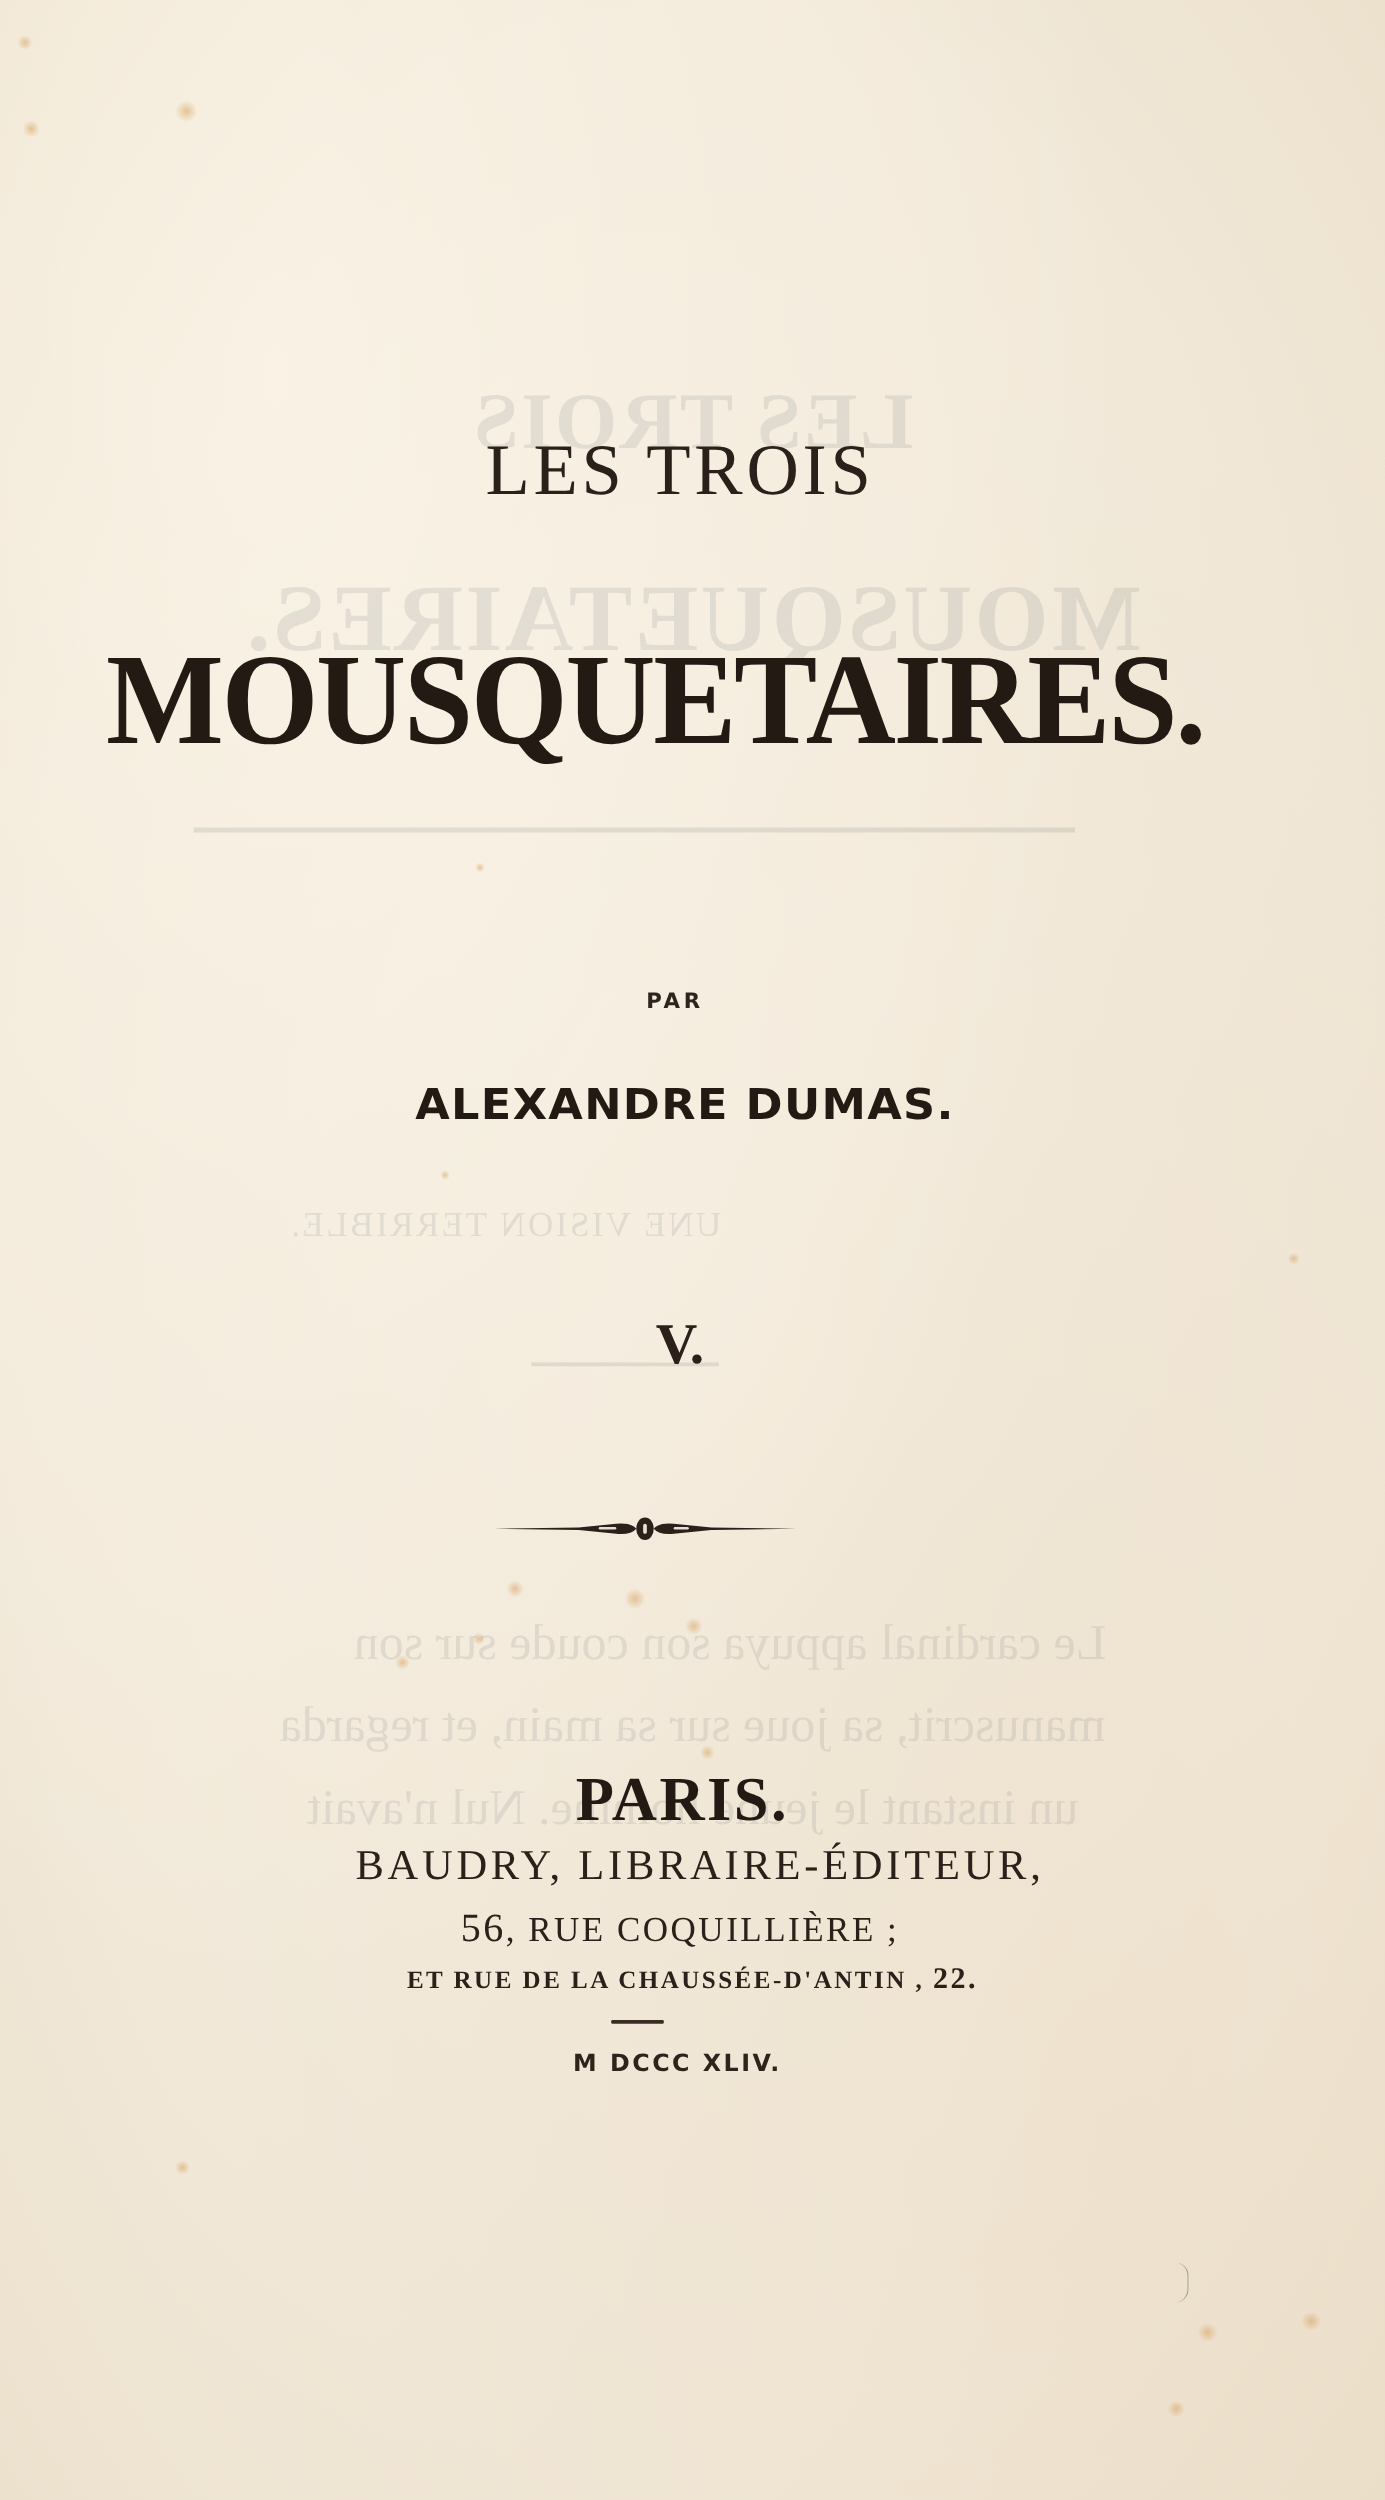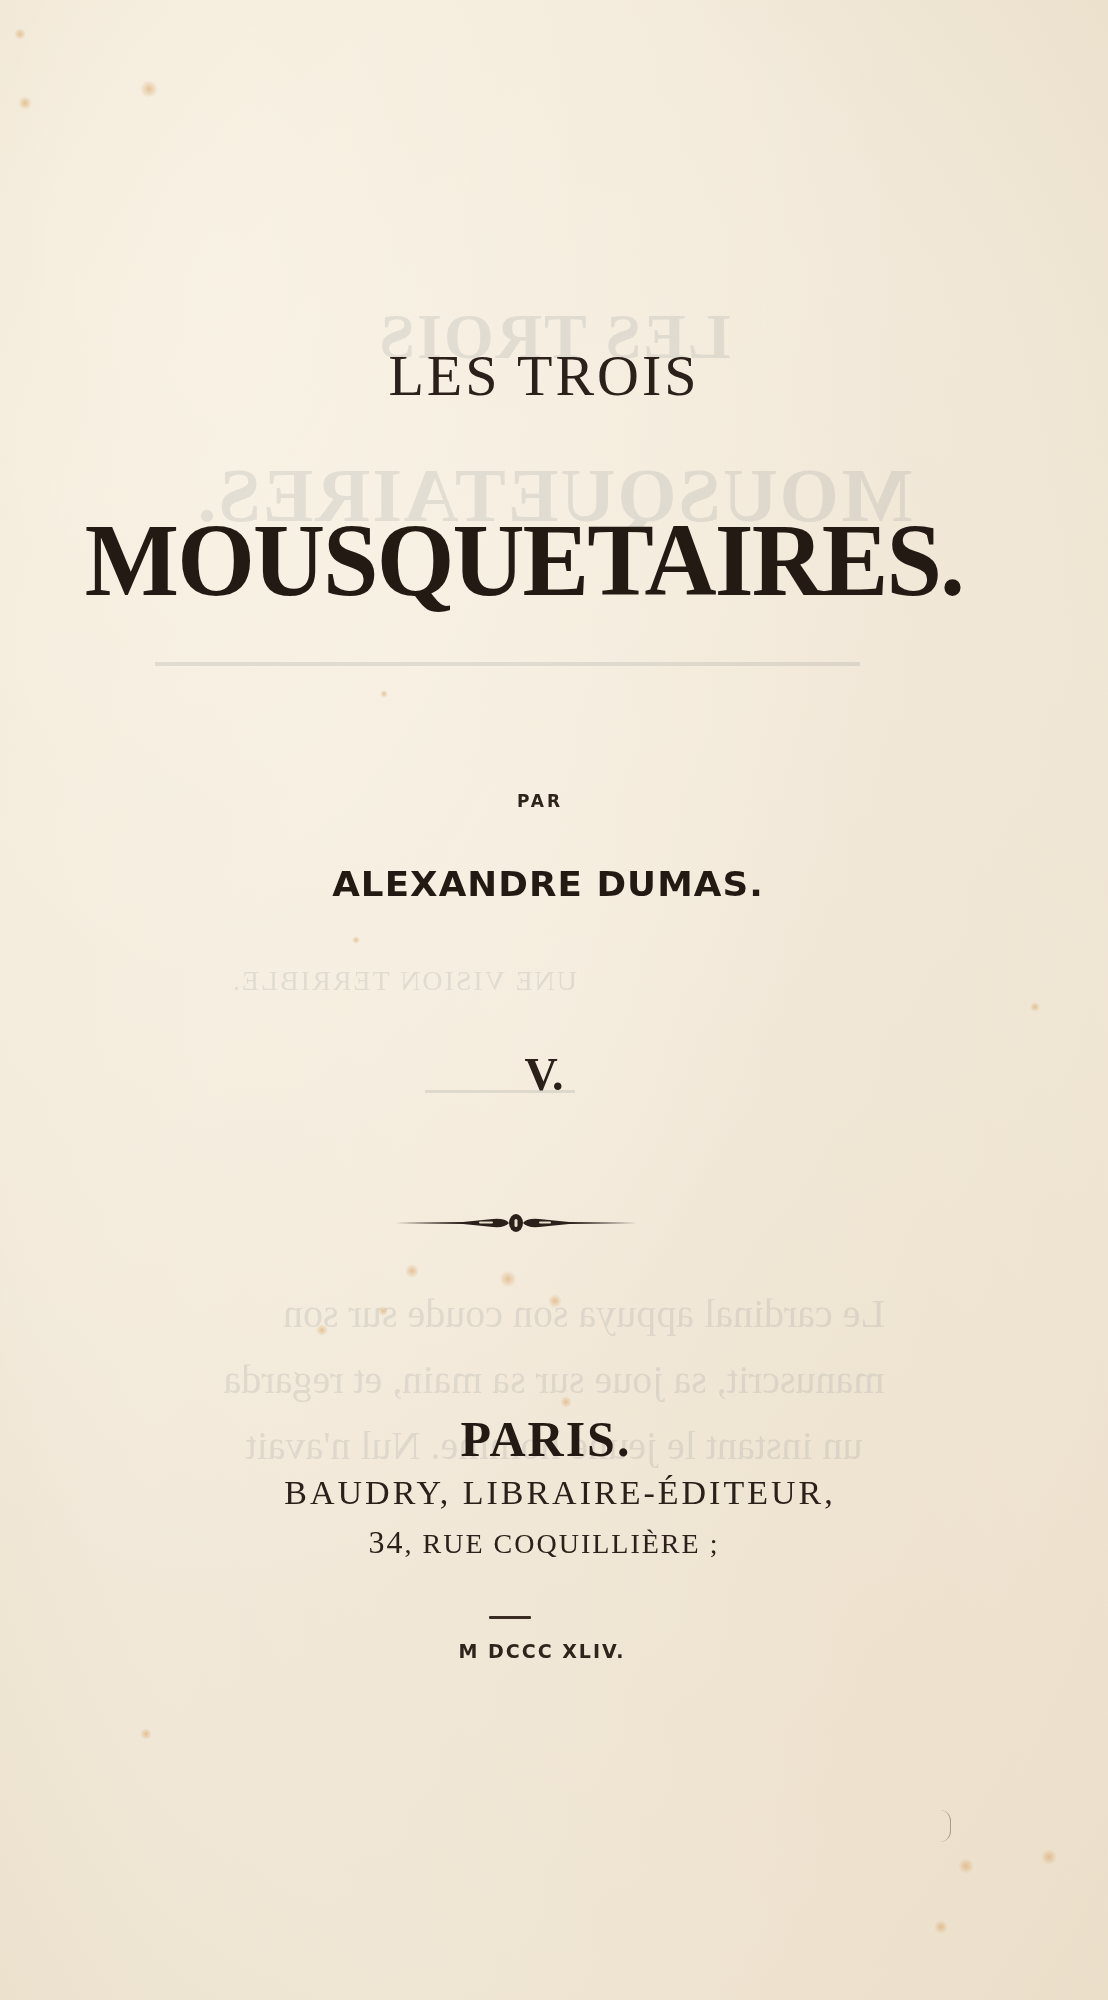--- a/index.html
+++ b/index.html
@@ -222,18 +222,19 @@
     <path d="M2 11 L70 10 L100 7 Q112 6 116 11 Q112 16 100 15 L70 12 Z" fill="#2b201a"></path>
     <path d="M244 11 L176 10 L146 7 Q134 6 130 11 Q134 16 146 15 L176 12 Z" fill="#2b201a"></path>
     <ellipse cx="123" cy="11" rx="7" ry="9" fill="#2b201a"></ellipse>
     <rect x="86" y="9.5" width="14" height="2" rx="1" fill="#e9dfcd"></rect>
     <rect x="146" y="9.5" width="12" height="2" rx="1" fill="#e9dfcd"></rect>
     <rect x="121.5" y="7" width="3" height="8" rx="1.5" fill="#e9dfcd"></rect>
   </svg>
 
   <div class="line paris">PARIS.</div>
   <div class="line publisher">BAUDRY, LIBRAIRE-ÉDITEUR,</div>
-  <div class="line address1"><span class="num">34</span><span>, RUE COQUILLIÈRE ;</span></div>
+  <div class="line address1"><span class="num">56</span><span>, RUE COQUILLIÈRE ;</span></div>
+  <div class="line address2"><span>ET RUE DE LA CHAUSSÉE-D'ANTIN ,</span> <span class="num">22.</span></div>
   <div class="small-rule"></div>
   <div class="line year">M DCCC XLIV.</div>
 
   <div class="hair"></div>
 </div>
 
 </body></html>

